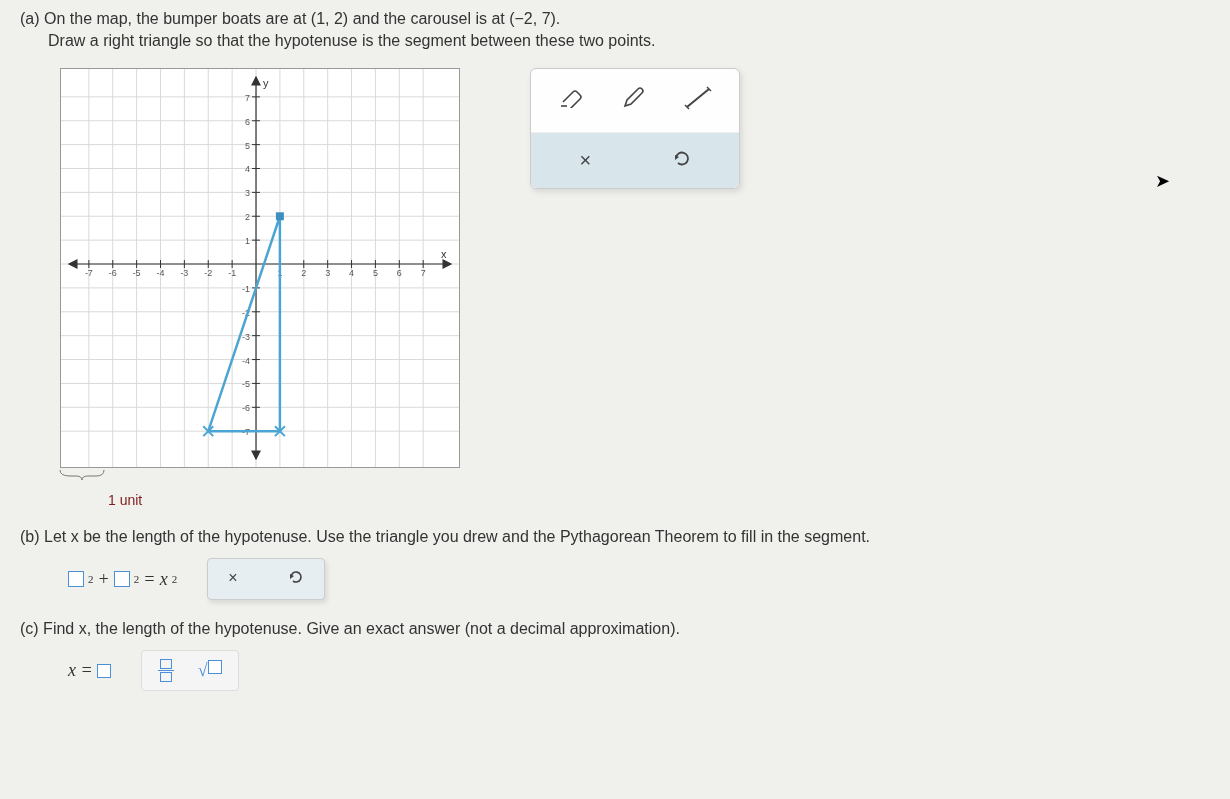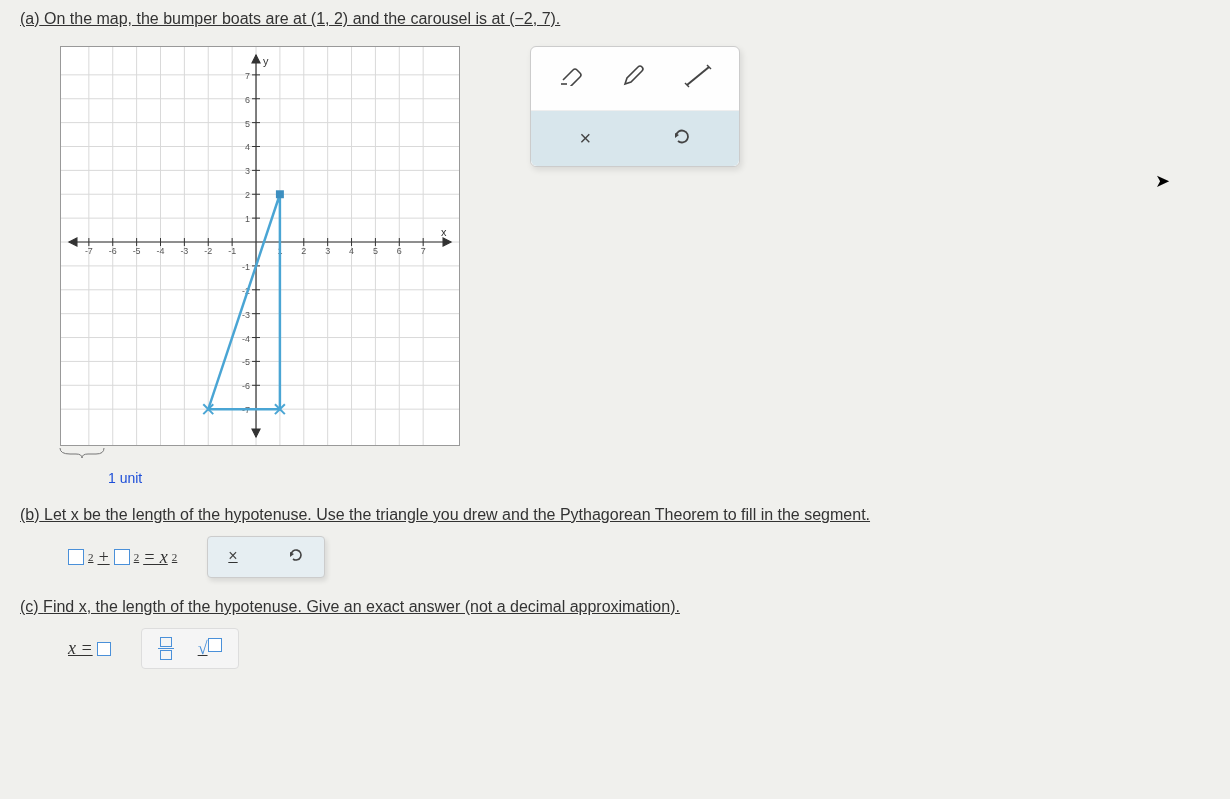--- a/index.html
+++ b/index.html
@@ -5,34 +5,34 @@
   * { box-sizing: border-box; margin: 0; padding: 0; }
   body {
     font-family: Arial, sans-serif;
     background: #f0f0ed;
     color: #333;
     padding: 10px 20px;
     width: 1230px;
     height: 799px;
     position: relative;
   }
-  .question-part { margin-bottom: 18px; text-decoration: underline; }
+  .question-part { margin-bottom: 18px; }
   .part-label { display: inline; }
   .part-text { display: inline; }
   .indent-text { margin-left: 28px; margin-top: 4px; }
   .graph-row { display: flex; align-items: flex-start; margin-top: 18px; margin-left: 40px; }
   .graph-box {
     width: 400px;
     height: 400px;
     border: 1px solid #999;
     background: #fff;
     position: relative;
   }
   .graph-box svg { width: 100%; height: 100%; }
-  .unit-label { margin-left: 48px; margin-top: 6px; font-size: 14px; color: #1d4ed8; }
+  .unit-label { margin-left: 48px; margin-top: 6px; font-size: 14px; color: #7f1d1d; }
   .unit-bracket { position: relative; }
   .toolbox {
     margin-left: 70px;
     background: #fefefe;
     border: 1px solid #ccc;
     border-radius: 6px;
     padding: 0;
     width: 210px;
     box-shadow: 2px 3px 6px rgba(0,0,0,0.1);
   }
@@ -129,20 +129,21 @@
     color: #000;
   }
   .part-b, .part-c { margin-top: 20px; margin-left: 0; }
 </style>
 </head>
 <body>
 
 <div class="question-part">
   <span class="part-label">(a)</span>
   <span class="part-text">On the map, the bumper boats are at (1, 2) and the carousel is at (−2, 7).</span>
+  <div class="indent-text">Draw a right triangle so that the hypotenuse is the segment between these two points.</div>
 </div>
 
 <div class="graph-row">
   <div>
     <div class="graph-box">
       <svg viewBox="0 0 400 400">
 
         <g stroke="#d9d9d9" stroke-width="1">
           <line x1="28" y1="0" x2="28" y2="400"></line>
             <line x1="52" y1="0" x2="52" y2="400"></line>

